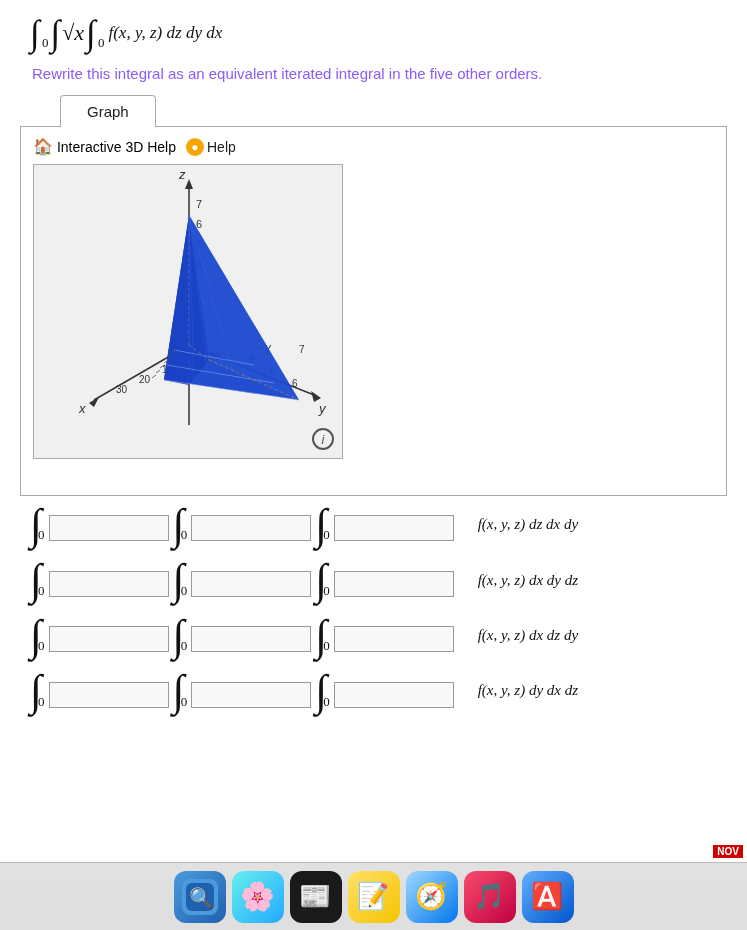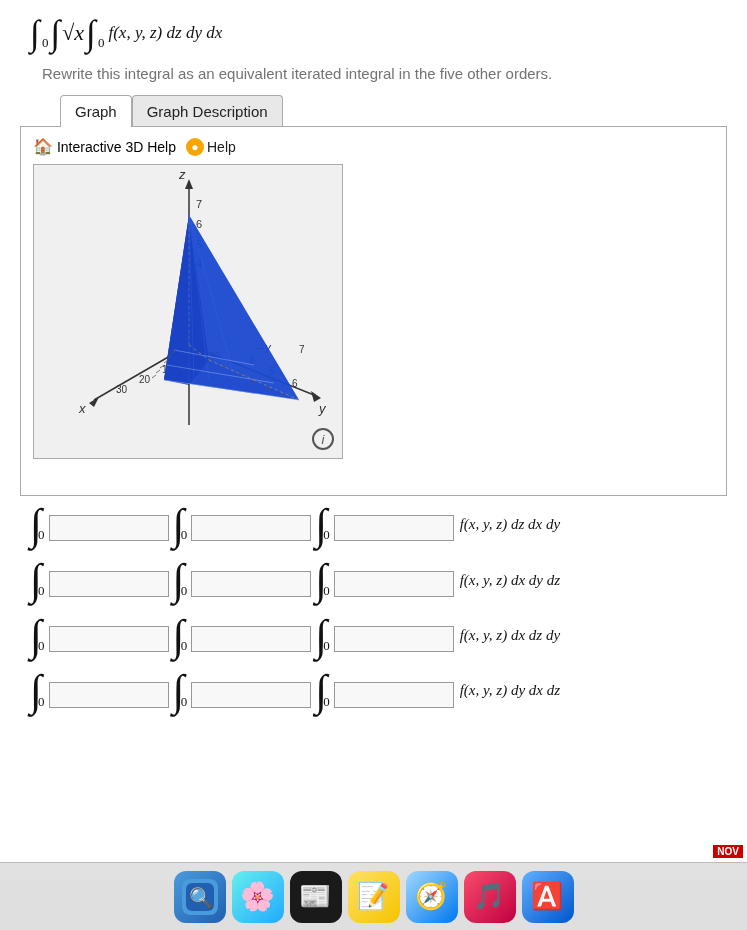--- a/index.html
+++ b/index.html
@@ -40,35 +40,35 @@
     }
     .formula-text {
       font-size: 17px;
       font-style: italic;
       margin-left: 2px;
       align-self: center;
     }
 
     .instruction {
       font-size: 15px;
-      color: #737373;
-      margin: 6px 0 12px 22px;
+      color: #8b5cf6;
+      margin: 6px 0 12px 12px;
       font-family: Arial, sans-serif;
     }
 
     
     .tabs-container {
       display: flex;
       align-items: flex-end;
       margin-left: 40px;
       gap: 0;
     }
 
     .tab {
-      padding: 7px 14px;
+      padding: 7px 26px;
       font-size: 15px;
       font-family: Arial, sans-serif;
       cursor: pointer;
       border: 1px solid #aaa;
       border-bottom: none;
       background: #e8e8e8;
       border-radius: 4px 4px 0 0;
       position: relative;
       bottom: -1px;
       color: #222;
@@ -207,21 +207,21 @@
       border: 1.5px solid #999;
       border-radius: 0;
       background: #f8f8f8;
       margin-bottom: 2px;
     }
 
     .int-function-label {
       font-size: 15px;
       font-style: italic;
       color: #111;
-      margin-left: 2px;
+      margin-left: 20px;
       align-self: center;
       white-space: nowrap;
       font-family: 'Times New Roman', serif;
     }
 
     
     .dock {
       position: fixed;
       bottom: 0;
       left: 0;
@@ -272,21 +272,20 @@
     <span style="font-size:22px; font-style:italic; align-self:center;">√x</span>
     <span class="integral-symbol">∫</span>
     <span class="integral-sub">0</span>
     <span class="formula-text">f(x, y, z) dz dy dx</span>
   </div>
 
   <div class="instruction">Rewrite this integral as an equivalent iterated integral in the five other orders.</div>
 
   <div class="tabs-container">
     <div class="tab active">Graph</div>
-    <div class="tab">Graph Description</div>
   </div>
 
   <div class="tab-content-area">
 
     <div class="graph-panel">
       <div class="graph-toolbar">
         <div class="graph-toolbar-label">
           <span class="house-icon">🏠</span>
           <span>Interactive 3D Help</span>
         </div>

